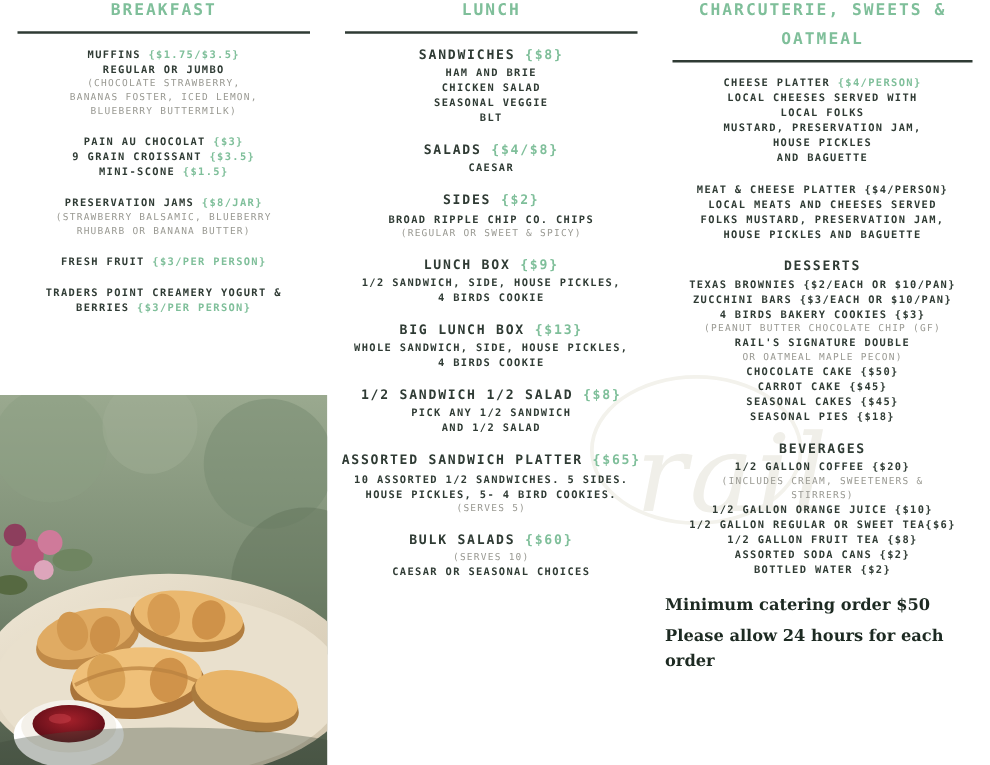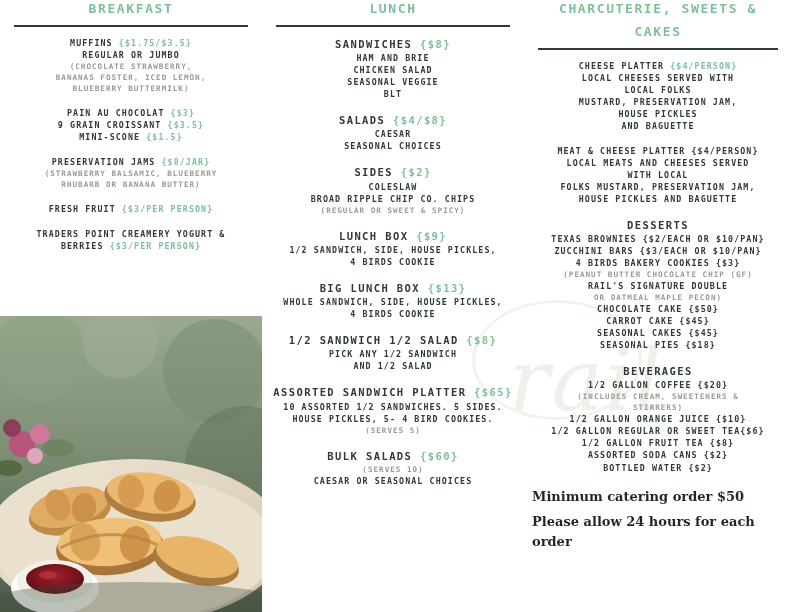--- a/index.html
+++ b/index.html
@@ -74,21 +74,21 @@
     margin-bottom: 13px;
     line-height: 1.45;
   }
   .t {
     font-size: 8.3px;
     color: #2f3b34;
     letter-spacing: 1.1px;
   }
   .t.title { font-weight: bold; }
   .t.lg { font-size: 10.5px; font-weight: bold; letter-spacing: 1.4px; }
-  .t.sub { font-size: 7.6px; color: #9a9a93; letter-spacing: 1px; font-weight: bold; }
+  .t.sub { font-size: 7.6px; color: #9a9a93; letter-spacing: 1px; }
   .price { color: #7fbf9a; }
   .price.lg { color: #7fbf9a; }
 
   .footer-note {
     text-align: left;
     font-family: "DejaVu Serif", serif;
     font-weight: bold;
     font-size: 13px;
     color: #1d2a22;
     line-height: 1.5;
@@ -153,25 +153,23 @@
           <div class="block">
             <div class="t lg">SANDWICHES <span class="price lg">{$8}</span></div>
             <div class="t title">HAM AND BRIE</div>
             <div class="t title">CHICKEN SALAD</div>
             <div class="t title">SEASONAL VEGGIE</div>
             <div class="t title">BLT</div>
           </div>
           <div class="block">
             <div class="t lg">SALADS <span class="price lg">{$4/$8}</span></div>
             <div class="t title">CAESAR</div>
-            <div class="t title">SEASONAL CHOICES</div>
           </div>
           <div class="block">
             <div class="t lg">SIDES <span class="price lg">{$2}</span></div>
-            <div class="t title">COLESLAW</div>
             <div class="t title">BROAD RIPPLE CHIP CO. CHIPS</div>
             <div class="t sub">(REGULAR OR SWEET &amp; SPICY)</div>
           </div>
           <div class="block">
             <div class="t lg">LUNCH BOX <span class="price lg">{$9}</span></div>
             <div class="t title">1/2 SANDWICH, SIDE, HOUSE PICKLES,</div>
             <div class="t title">4 BIRDS COOKIE</div>
           </div>
           <div class="block">
             <div class="t lg">BIG LUNCH BOX <span class="price lg">{$13}</span></div>
@@ -192,35 +190,34 @@
           <div class="block">
             <div class="t lg">BULK SALADS <span class="price lg">{$60}</span></div>
             <div class="t sub">(SERVES 10)</div>
             <div class="t title">CAESAR OR SEASONAL CHOICES</div>
           </div>
         </div>
     </div>
 
     <div class="col col-charc">
       <div class="col-head">CHARCUTERIE, SWEETS &amp;</div>
-      <div class="col-head">CAKES</div>
+      <div class="col-head">OATMEAL</div>
       <div class="head-rule"></div>
       <div id="charc-body">
           <div class="block">
             <div class="t title">CHEESE PLATTER <span class="price">{$4/PERSON}</span></div>
             <div class="t title">LOCAL CHEESES SERVED WITH</div>
             <div class="t title">LOCAL FOLKS</div>
             <div class="t title">MUSTARD, PRESERVATION JAM,</div>
             <div class="t title">HOUSE PICKLES</div>
             <div class="t title">AND BAGUETTE</div>
           </div>
           <div class="block">
             <div class="t title">MEAT &amp; CHEESE PLATTER {$4/PERSON}</div>
             <div class="t title">LOCAL MEATS AND CHEESES SERVED</div>
-            <div class="t title">WITH LOCAL</div>
             <div class="t title">FOLKS MUSTARD, PRESERVATION JAM,</div>
             <div class="t title">HOUSE PICKLES AND BAGUETTE</div>
           </div>
           <div class="block">
             <div class="t lg">DESSERTS</div>
             <div class="t title">TEXAS BROWNIES {$2/EACH OR $10/PAN}</div>
             <div class="t title">ZUCCHINI BARS {$3/EACH OR $10/PAN}</div>
             <div class="t title">4 BIRDS BAKERY COOKIES {$3}</div>
             <div class="t sub">(PEANUT BUTTER CHOCOLATE CHIP (GF)</div>
             <div class="t title">RAIL'S SIGNATURE DOUBLE</div>

